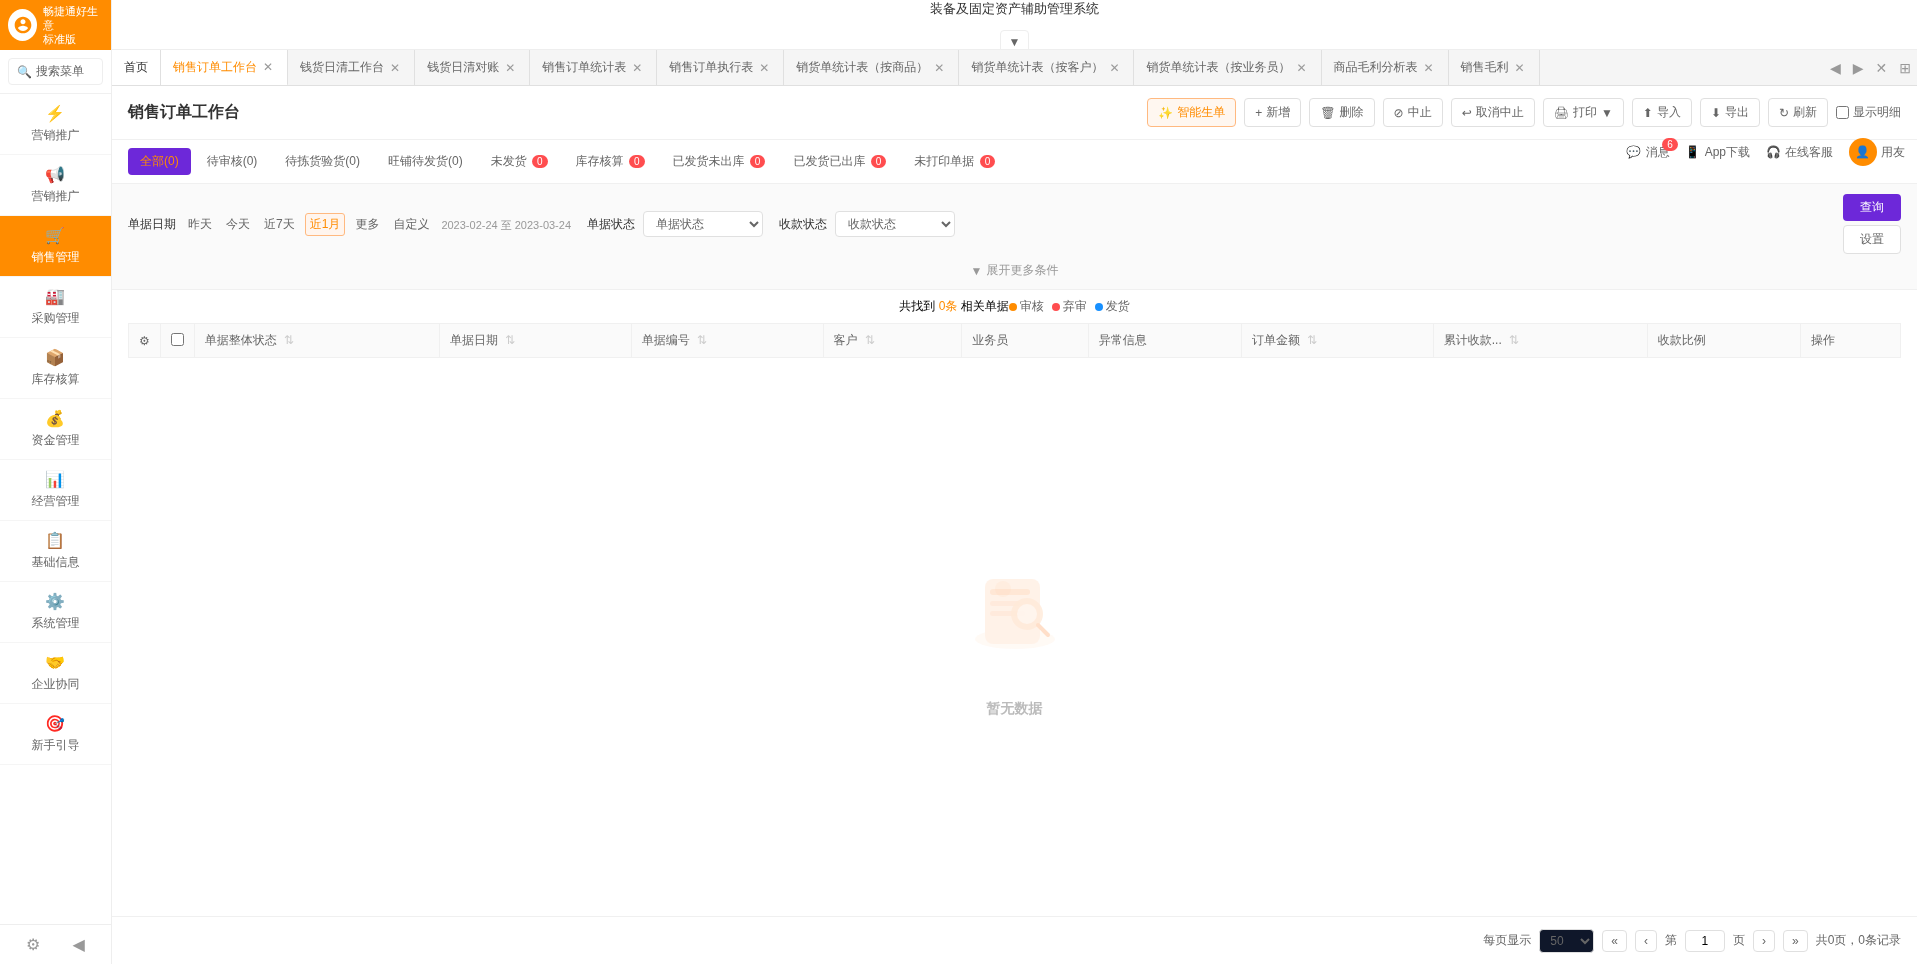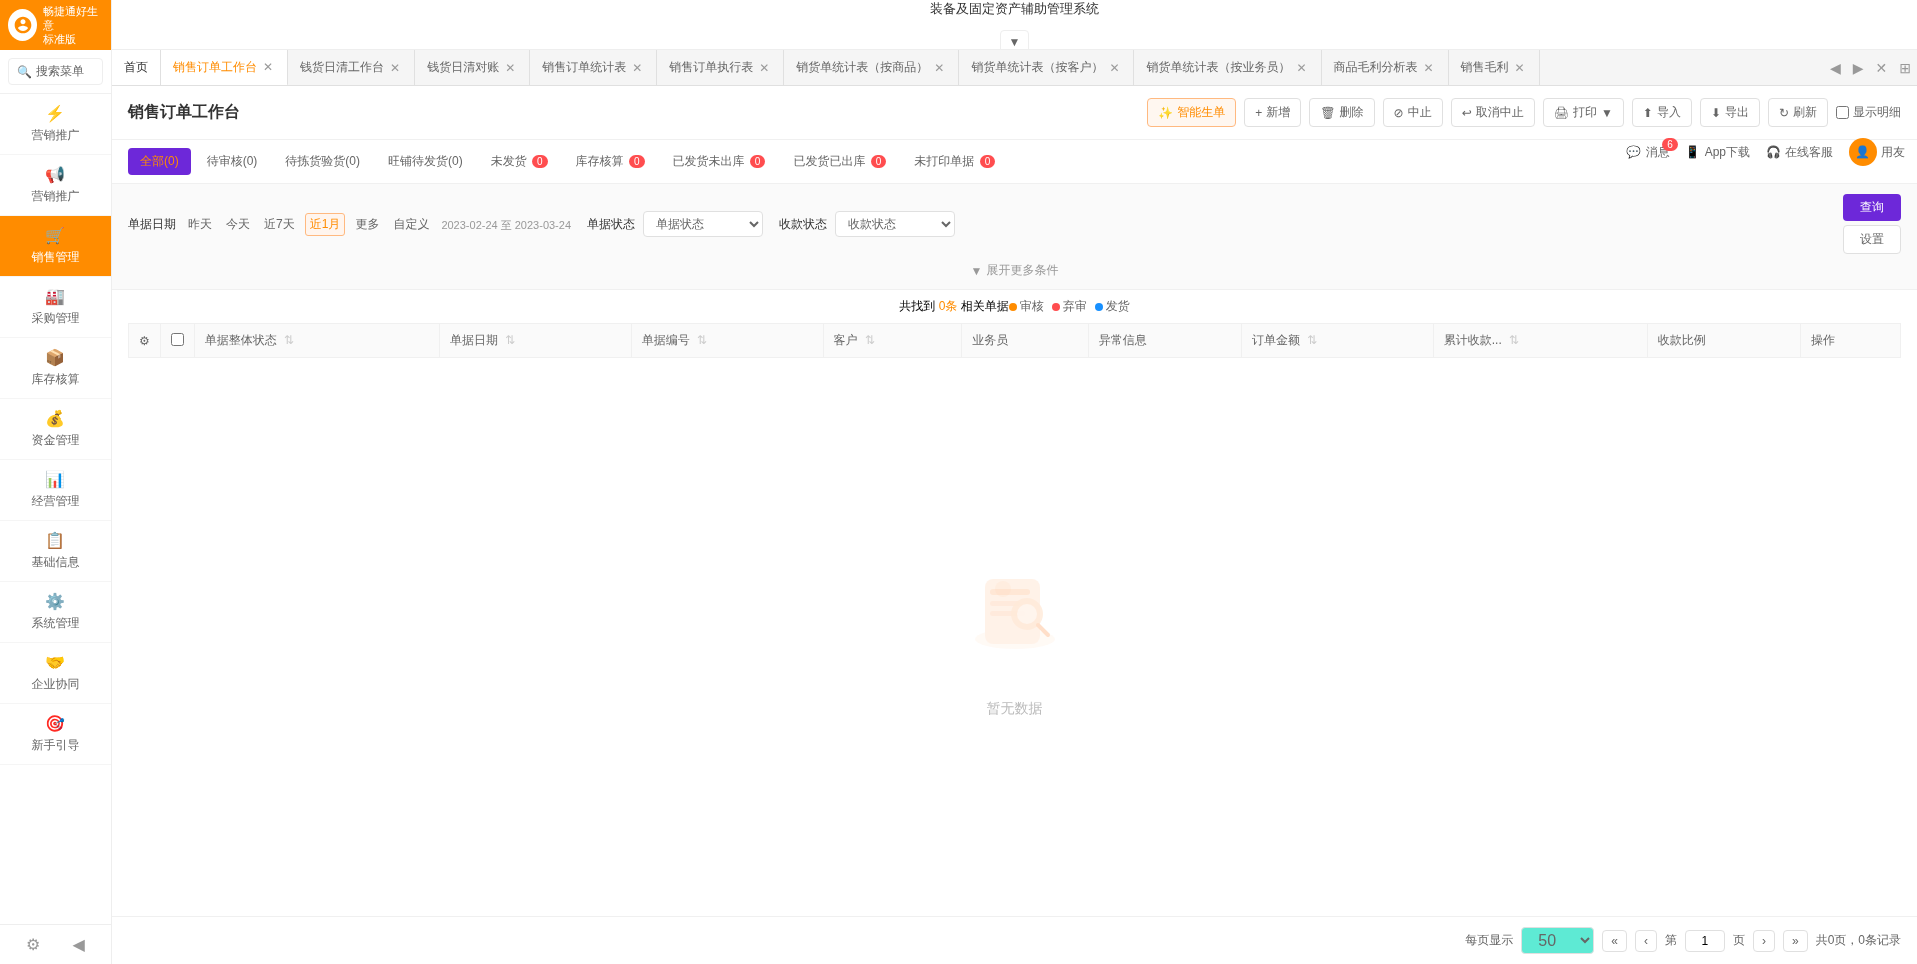--- a/index.html
+++ b/index.html
@@ -93,21 +93,21 @@
     .checkbox-col { width: 30px; text-align: center; }
     .settings-col { width: 30px; text-align: center; }
 
     
     .empty-state { flex: 1; display: flex; flex-direction: column; align-items: center; justify-content: center; color: #ccc; }
     .empty-icon { font-size: 80px; margin-bottom: 12px; opacity: 0.4; }
     .empty-text { font-size: 14px; color: #bbb; }
 
     
     .pagination { height: 48px; border-top: 1px solid #f0f0f0; display: flex; align-items: center; justify-content: flex-end; padding: 0 16px; gap: 8px; font-size: 12px; color: #666; }
-    .page-size-select { border: 1px solid #e0e0e0; border-radius: 4px; padding: 3px 12px; font-size: 16px; color: #666; background: #5eead4; }
+    .page-size-select { border: 1px solid #e0e0e0; border-radius: 4px; padding: 3px 6px; font-size: 12px; color: #666; background: #0f172a; }
     .page-nav-btn { background: none; border: 1px solid #e0e0e0; border-radius: 4px; padding: 3px 8px; cursor: pointer; color: #666; font-size: 12px; }
     .page-input { border: 1px solid #e0e0e0; border-radius: 4px; padding: 3px 6px; width: 40px; text-align: center; font-size: 12px; }
 
     
     .table-scroll { overflow-x: auto; overflow-y: hidden; }
     .table-scroll::-webkit-scrollbar { height: 8px; }
     .table-scroll::-webkit-scrollbar-track { background: #f5f5f5; }
     .table-scroll::-webkit-scrollbar-thumb { background: #d0d0d0; border-radius: 4px; }
   </style>
 </head>
@@ -462,21 +462,21 @@
               <th>
                 <span>操作</span>
               </th>
             </tr>
           </thead>
           <tbody id="table-body">
           </tbody>
         </table>
       </div>
 
-      <div class="empty-state" style="height: 360px;">
+      <div class="empty-state" style="height: 360px; font-weight: bold;">
         <div class="empty-icon">
           <svg width="120" height="120" viewBox="0 0 120 120">
             <ellipse cx="60" cy="90" rx="40" ry="10" fill="#ffe8d6" opacity="0.6"></ellipse>
             <rect x="30" y="30" width="55" height="65" rx="8" fill="#ffe0c8"></rect>
             <rect x="35" y="40" width="40" height="6" rx="3" fill="#ffb07a" opacity="0.6"></rect>
             <rect x="35" y="52" width="30" height="5" rx="2.5" fill="#ffb07a" opacity="0.4"></rect>
             <rect x="35" y="62" width="35" height="5" rx="2.5" fill="#ffb07a" opacity="0.4"></rect>
             <circle cx="72" cy="65" r="16" fill="#ffcba0" opacity="0.8"></circle>
             <circle cx="72" cy="65" r="10" fill="#fff" opacity="0.5"></circle>
             <line x1="83" y1="76" x2="93" y2="86" stroke="#ffb07a" stroke-width="4" stroke-linecap="round"></line>

